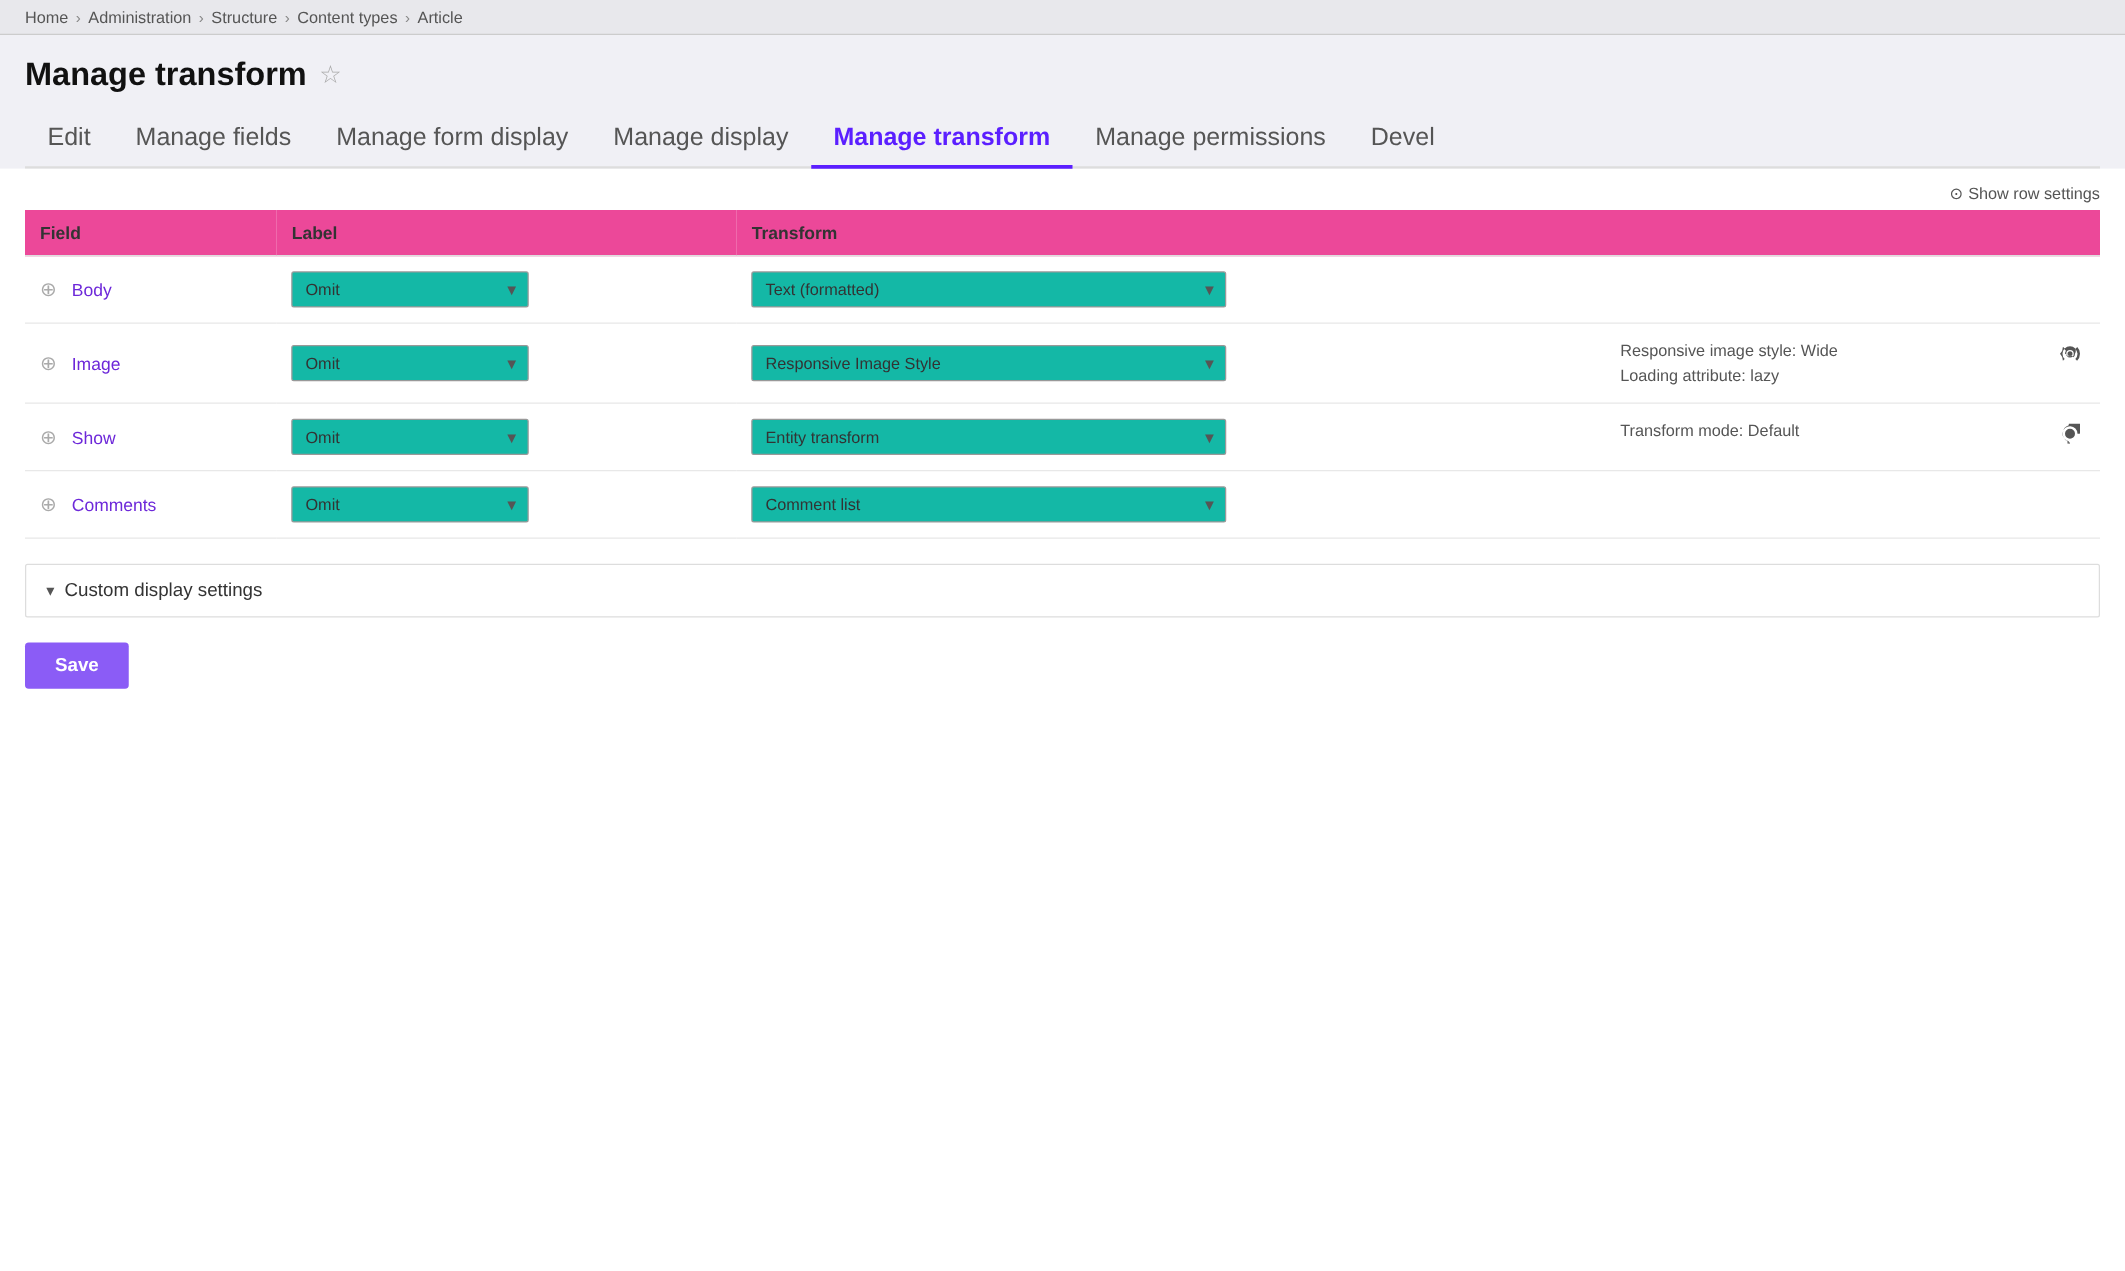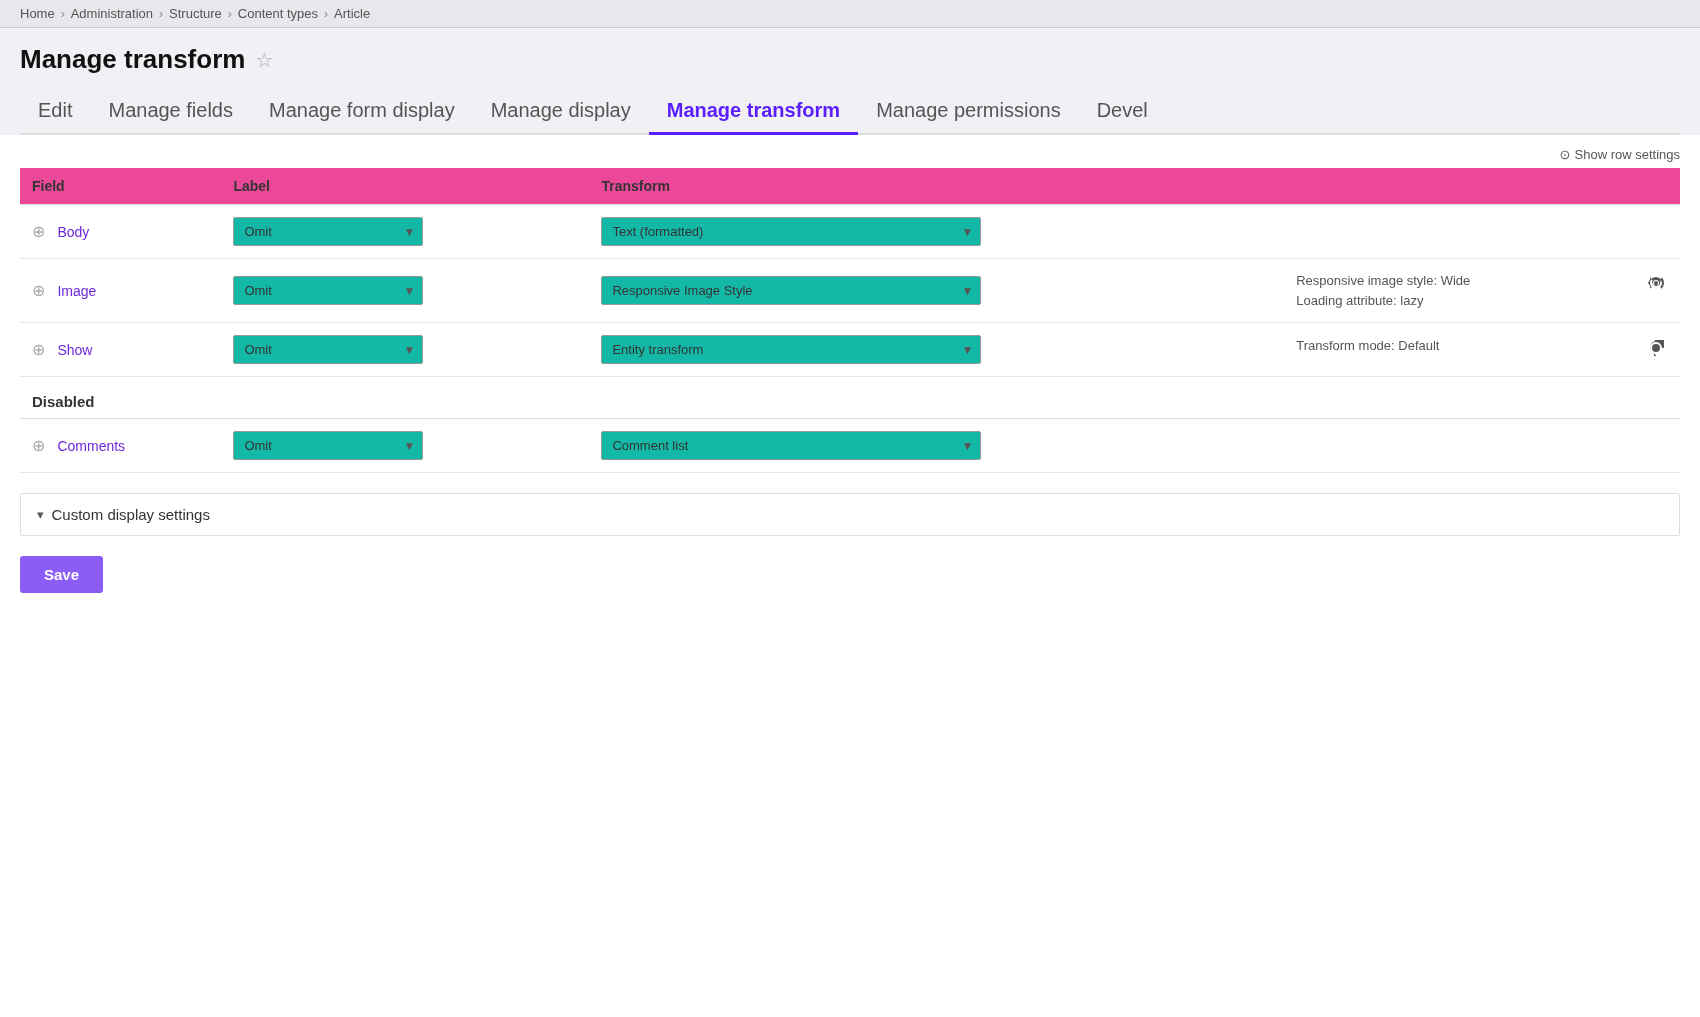--- a/index.html
+++ b/index.html
@@ -422,23 +422,20 @@
               <span class="field-settings-text">Transform mode: Default</span>
               <button class="settings-icon-btn">
                 <svg width="16" height="16" viewBox="0 0 16 16" fill="currentColor">
                   <path d="M7.003 1.107A7 7 0 1115 8h-1a6 6 0 10-6.997 5.966V15H8v1H6v-2.034A7.002 7.002 0 017.003 1.107zM8 4a4 4 0 100 8A4 4 0 008 4zm0 1a3 3 0 110 6A3 3 0 008 5z"></path>
                 </svg>
               </button>
             </div>
           </td>
         </tr>
 
-        <tr class="disabled-header">
-          <td colspan="4">Disabled</td>
-        </tr>
 
         <tr class="table-row">
           <td>
             <div class="field-name-cell">
               <span class="drag-handle">⊕</span>
               <span class="field-name">Comments</span>
             </div>
           </td>
           <td>
             <div class="select-wrapper">

